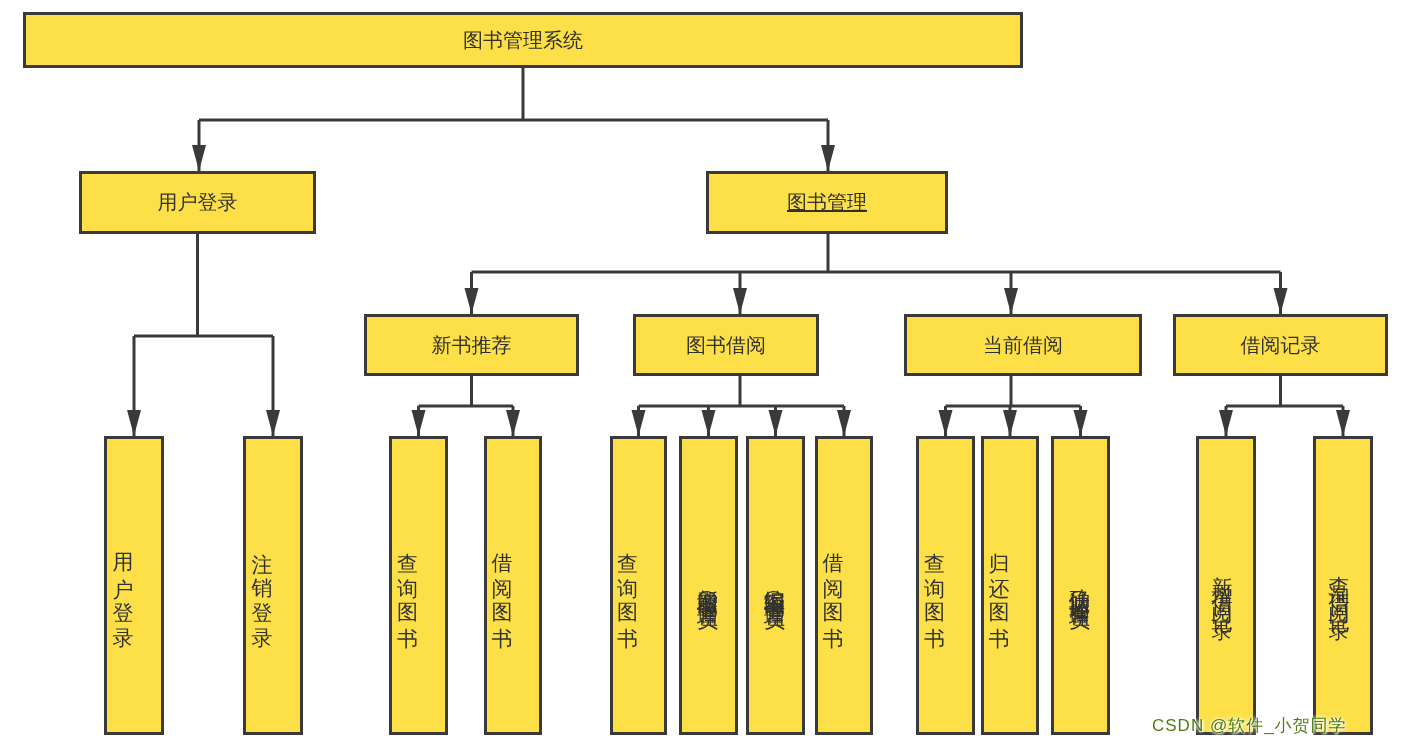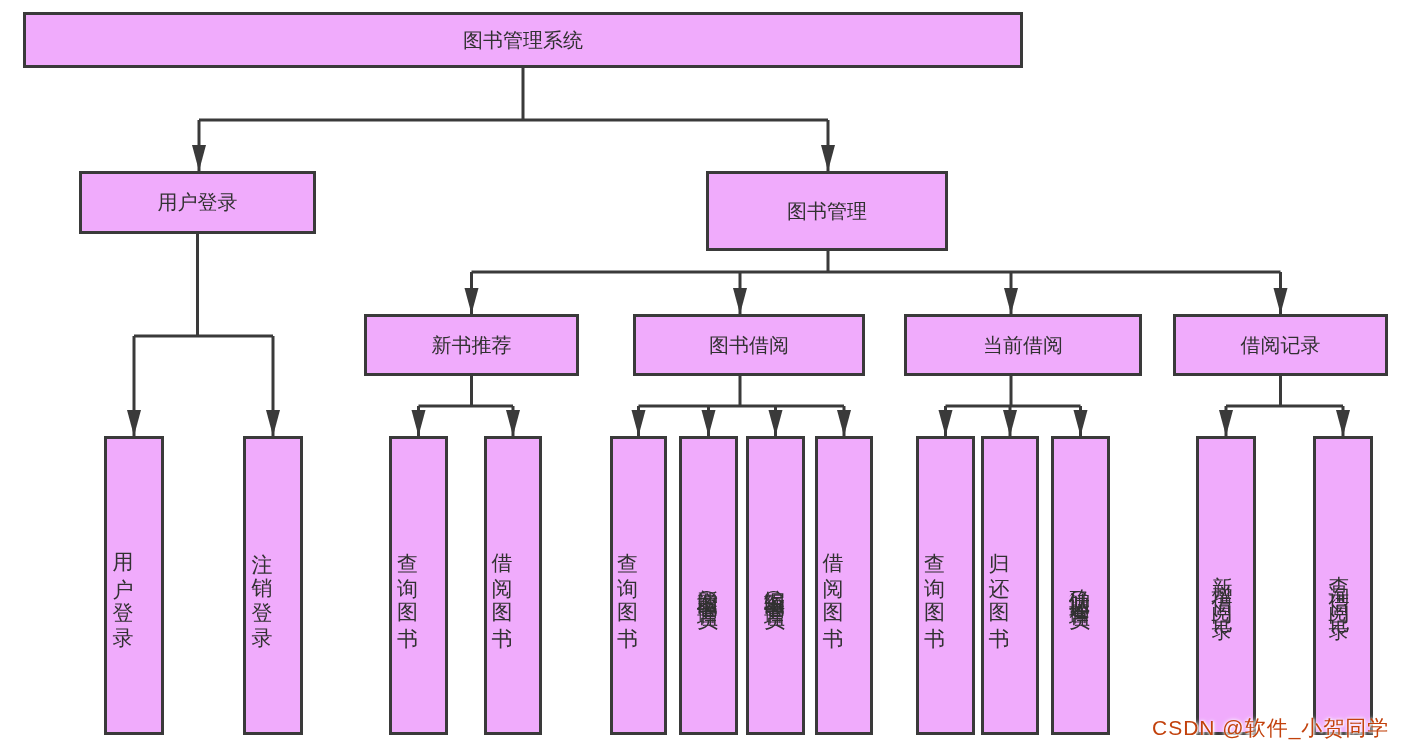--- a/index.html
+++ b/index.html
@@ -14,21 +14,21 @@
   #wires {
     position: absolute;
     left: 0; top: 0;
     width: 1405px; height: 747px;
     pointer-events: none;
   }
   .node {
     position: absolute;
     box-sizing: border-box;
     border: 3px solid #3a3a3a;
-    background: #f0abfc;
+    background: #fde047;
     display: flex;
     align-items: center;
     justify-content: center;
     color: #313131;
     font-size: 20px;
     text-align: center;
     white-space: nowrap;
   }
   .leaf {
     writing-mode: vertical-rl;
@@ -37,22 +37,22 @@
     white-space: normal;
   }
   .gap-lg { letter-spacing: 25px; padding-block-start: 22px; }
   .gap-md { letter-spacing: 9px;  padding-block-start: 8px; }
   .gap-sm { letter-spacing: 3px;  padding-block-start: 2px; }
   #watermark {
     position: absolute;
     left: 1152px;
     top: 714px;
     width: 250px;
-    font-size: 21px;
-    color: #c2410c;
+    font-size: 17px;
+    color: #4d7c0f;
     letter-spacing: 1px;
     white-space: nowrap;
     text-shadow: 0 0 3px #ffffff, 0 0 5px #ffffff, 1px 1px 2px #ffffff;
     z-index: 5;
   }
 </style>
 </head>
 <body>
 
 <div id="canvas">
@@ -96,24 +96,24 @@
 
       <path d="M1280.5 376 V406 M1226 406 H1343"></path>
       <line x1="1226" y1="406" x2="1226" y2="436" marker-end="url(#ah)"></line>
       <line x1="1343" y1="406" x2="1343" y2="436" marker-end="url(#ah)"></line>
     </g>
   </svg>
 
   <div class="node" style="left:23px; top:12px; width:1000px; height:56px;">图书管理系统</div>
 
   <div class="node" style="left:79px; top:171px; width:237px; height:63px;">用户登录</div>
-  <div class="node" style="left:706px; top:171px; width:242px; height:80px;">图书管理</div>
+  <div class="node" style="left:706px; top:171px; width:242px; height:63px;text-decoration:underline;">图书管理</div>
 
   <div class="node" style="left:364px; top:314px; width:215px; height:62px;text-align:center;">新书推荐</div>
-  <div class="node" style="left:633px; top:314px; width:232px; height:62px;">图书借阅</div>
+  <div class="node" style="left:633px; top:314px; width:186px; height:62px;">图书借阅</div>
   <div class="node" style="left:904px; top:314px; width:238px; height:62px;">当前借阅</div>
   <div class="node" style="left:1173px; top:314px; width:215px; height:62px;">借阅记录</div>
 
   <div class="node leaf gap-lg" style="left:104px; top:436px; width:60px; height:299px;">用户登录</div>
   <div class="node leaf gap-lg" style="left:243px; top:436px; width:60px; height:299px;">注销登录</div>
 
   <div class="node leaf gap-lg" style="left:389px; top:436px; width:59px; height:299px;">查询图书</div>
   <div class="node leaf gap-lg" style="left:484px; top:436px; width:58px; height:299px;">借阅图书</div>
 
   <div class="node leaf gap-lg" style="left:610px; top:436px; width:57px; height:299px;">查询图书</div>

